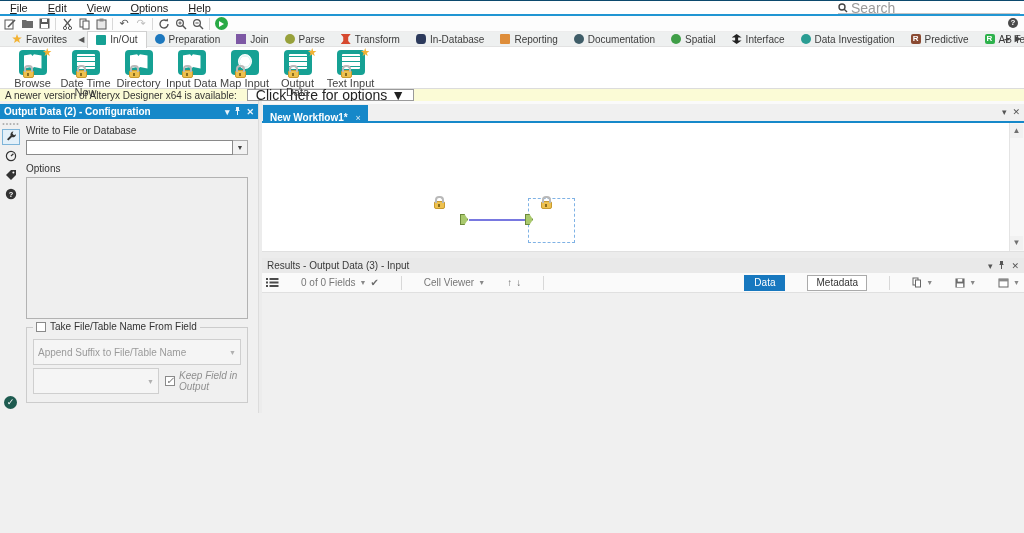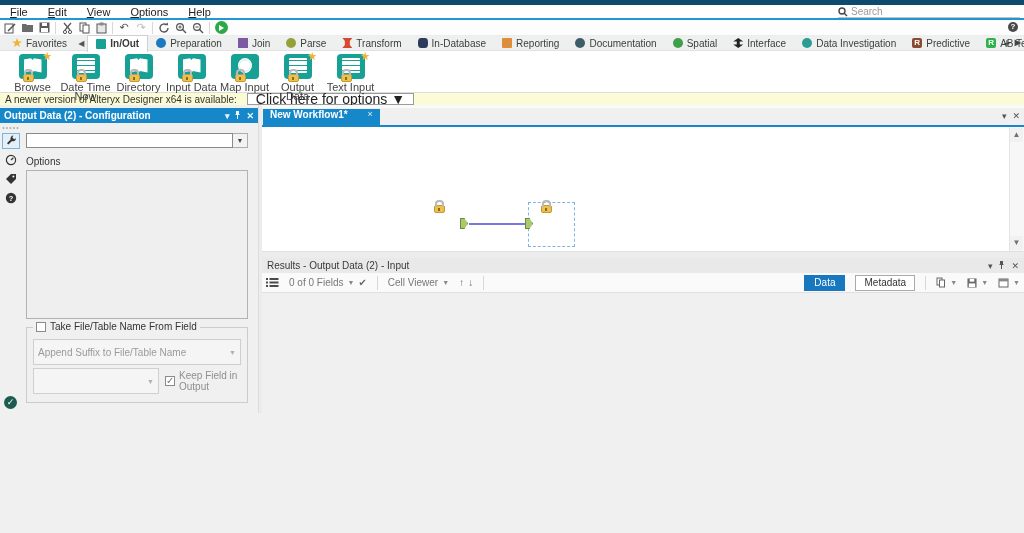--- a/index.html
+++ b/index.html
@@ -1,38 +1,38 @@
 <!DOCTYPE html>
 <html><head>
 <meta charset="utf-8">
 <style>
   * { margin:0; padding:0; box-sizing:border-box; }
   html,body { width:1024px; height:533px; font-family:"Liberation Sans",sans-serif; background:#f0f0f0; overflow:hidden; }
-  #app { position:relative; width:1024px; height:413px; background:#fff; border-top:5px solid #0c4a6e; }
+  #app { position:relative; width:1024px; height:413px; background:#fff; border-top:1px solid #0c4a6e; }
 
   
   .menubar { height:13px; display:flex; align-items:center; background:#fff; font-size:11px; color:#222; position:relative; }
   .menu-item { display:inline-block; padding:0 10px; cursor:default; }
   .menu-item::first-letter { text-decoration:underline; }
   .searchbox { position:absolute; right:4px; top:1px; width:182px; height:12px; border-bottom:1px solid #c4c4c4; display:flex; align-items:center; gap:3px; }
-  .searchbox .ph { color:#9a9a9a; font-size:10px; }
+  .searchbox .ph { color:#9a9a9a; font-size:14px; }
   .accentline { height:2px; background:#2196d3; }
 
   
   .toolbar { height:16px; background:#fdfdfd; display:flex; align-items:center; padding-left:2px; gap:1px; border-bottom:1px solid #ededed; }
   .tbtn { width:16px; height:14px; display:flex; align-items:center; justify-content:center; }
   .tsep { width:1px; height:12px; background:#d8d8d8; margin:0 2px; }
   .runbtn { width:13px; height:13px; border-radius:50%; background:#2aaa46; display:flex; align-items:center; justify-content:center; }
   .runbtn span { width:0; height:0; border-left:5px solid #fff; border-top:3px solid transparent; border-bottom:3px solid transparent; margin-left:1px; }
   .helpdot { position:absolute; right:6px; top:17px; width:10px; height:10px; border-radius:50%; background:#4a4a4a; color:#fff; font-size:8px; line-height:10px; text-align:center; font-weight:bold; }
 
   
   .ribbon { height:15px; background:#eef0f0; display:flex; align-items:center; font-size:10px; color:#3c3c3c; border-bottom:1px solid #e2e2e2; padding-left:4px; position:relative; }
   .rtab { display:flex; align-items:center; gap:4px; padding:8px 8px; height:15px; white-space:nowrap; }
-  .rtab.sel { background:#fff; border:1px solid #d0d0d0; border-bottom:none;font-weight:bold; }
+  .rtab.sel { background:#fff; border:1px solid #d0d0d0; border-bottom:none; }
   .ric { width:10px; height:10px; display:inline-block; flex:none; }
   .ric-star { background:#f2b234; clip-path:polygon(50% 0,63% 35%,98% 35%,70% 57%,80% 91%,50% 70%,20% 91%,30% 57%,2% 35%,37% 35%); }
   .ric-folder-teal { background:#16a194; border-radius:1px; }
   .ric-circle-blue { background:#1d78be; border-radius:50%; }
   .ric-square-purple { background:#7d58a4; }
   .ric-circle-olive { background:#97a13b; border-radius:50%; }
   .ric-shape-red { background:#d6492f; clip-path:polygon(0 0,100% 0,75% 30%,75% 70%,100% 100%,0 100%,25% 70%,25% 30%); }
   .ric-db-navy { background:#2c3a5c; border-radius:3px 3px 3px 3px / 4px 4px 4px 4px; }
   .ric-folder-orange { background:#de8d3a; border-radius:1px; }
   .ric-circle-slate { background:#3f5d68; border-radius:50%; }
@@ -83,31 +83,31 @@
   .cfgdrop { width:15px; height:15px; border:1px solid #adadad; border-left:none; background:#f2f2f2; font-size:7px; color:#444; text-align:center; line-height:14px; }
   .optlabel { margin-top:8px; }
   .optbox { flex:1; margin-top:3px; border:1px solid #b2b2b2; background:#efefef; }
   .groupbox { border:1px solid #cccccc; margin-top:8px; padding:8px 6px 8px 6px; position:relative; }
   .grouplegend { position:absolute; top:-7px; left:6px; background:#f0f0f0; padding:0 3px; display:flex; align-items:center; gap:4px; }
   .cb { width:10px; height:10px; background:#fff; border:1px solid #8a8a8a; display:inline-block; flex:none; position:relative; }
   .cb.checked:after { content:"✓"; position:absolute; top:-2px; left:0px; font-size:10px; color:#777; }
   .dselect { height:15px; border:1px solid #cfcfcf; background:#f5f5f5; color:#9a9a9a; font-size:10px; display:flex; align-items:center; padding:12px 4px; justify-content:space-between; }
   .dselect .chev { font-size:7px; color:#b0b0b0; }
   .dimlabel { color:#8a8a8a; margin-top:6px; }
-  .fieldrow { display:flex; align-items:center; gap:6px; margin-top:3px; }
+  .fieldrow { display:flex; align-items:center; gap:6px; margin-top:3px;font-style:italic; }
   .fieldrow .dselect { width:126px; flex:none; }
   .dimcheck { display:flex; align-items:center; gap:4px; color:#8f8f8f; }
 
   
   .vsplit { width:4px; flex:none; background:#ececec; border-left:1px solid #dcdcdc; }
 
   
   .rcol { flex:1; display:flex; flex-direction:column; overflow:hidden; }
   .tabstrip { height:22px; flex:none; background:#f0f0f0; position:relative; border-top:3px solid #fafafa; }
-  .doctab { position:absolute; left:1px; top:1px; height:18px; background:#1688c9; color:#fff; font-size:10px; font-weight:bold; display:flex; align-items:flex-start; gap:20px; padding:0 7px; }
+  .doctab { position:absolute; left:1px; top:1px; height:18px; background:#1688c9; color:#fff; font-size:10px; font-weight:bold; display:flex; align-items:flex-end; gap:8px; padding:0 7px; }
   .doctab .x { font-weight:normal; font-size:9px; color:#dcebf5; }
   .tabunder { position:absolute; left:0; right:0; bottom:0; height:2px; background:#1688c9; }
   .tabstrip-ic { position:absolute; right:4px; top:3px; color:#555; font-size:9px; display:flex; gap:6px; }
 
   .canvas { flex:1; background:#fff; position:relative; overflow:hidden; }
   .vscroll { position:absolute; right:0; top:0; bottom:0; width:15px; background:#f7f7f7; border-left:1px solid #e4e4e4; }
   .varrow { position:absolute; right:1px; width:13px; height:14px; background:#f1f1f1; color:#707070; font-size:8px; text-align:center; line-height:14px; }
   .varrow.up { top:1px; } .varrow.dn { bottom:1px; }
 
   .nodeicon { width:28px; height:26px; background:#16a194; border-radius:5px; position:relative; }
@@ -116,21 +116,21 @@
   .anchor { position:absolute; width:8px; height:11px; background:#a9c96d; border:1px solid #6c8a3a; clip-path:polygon(0 0,55% 0,100% 50%,55% 100%,0 100%); }
   .conn { position:absolute; height:2px; background:#7878e0; }
 
   .hsplit { height:7px; flex:none; background:#ececec; border-top:1px solid #e0e0e0; }
 
   
   .results { height:155px; flex:none; display:flex; flex-direction:column; background:#f0f0f0; }
   .restitle { height:15px; background:#e9e9e9; font-size:10px; color:#3a3a3a; display:flex; align-items:center; padding:0 5px; flex:none; }
   .restitle .sp { flex:1; }
   .restitle .ic { color:#555; font-size:9px; margin-left:6px; }
-  .restoolbar { height:20px; flex:none; background:#fafafa; border-bottom:1px solid #e0e0e0; display:flex; align-items:center; font-size:10px; color:#777; padding:0 4px; gap:10px; }
+  .restoolbar { height:20px; flex:none; background:#fafafa; border-bottom:1px solid #e0e0e0; display:flex; align-items:center; font-size:10px; color:#777; padding:0 4px; gap:22px; }
   .restoolbar .sep { width:1px; height:14px; background:#d8d8d8; }
   .chip { display:flex; align-items:center; gap:4px; }
   .chev7 { font-size:7px; color:#888; }
   .datatab { background:#1778bf; color:#fff; height:16px; line-height:16px; padding:0 10px; font-size:10px; }
   .metatab { background:#fff; color:#333; height:16px; line-height:14px; padding:0 8px; font-size:10px; border:1px solid #aaa; }
   .res-spacer { flex:1; }
   .resbody { flex:1; display:flex; overflow:hidden; }
   .resstrip { width:20px; flex:none; padding-top:3px; display:flex; justify-content:center; }
   .anchorbtn { width:16px; height:15px; border:1px solid #7eb4d8; background:#e3f0f9; display:flex; align-items:center; justify-content:center; }
   .anchorglyph { width:10px; height:11px; background:#0f6f66; clip-path:polygon(0 0,100% 0,100% 100%,0 100%,30% 50%); }
@@ -398,20 +398,21 @@
             </span>
           <span class="sicon">
               <svg width="12" height="12" viewBox="0 0 12 12">
                 <circle cx="6" cy="6" r="5.2" fill="#333"></circle>
                 <text x="6" y="8.6" font-size="7.4" fill="#fff" text-anchor="middle" font-family="Liberation Sans, sans-serif" font-weight="bold">?</text>
               </svg>
             </span>
           <span class="cfg-ok">✓</span>
         </div>
         <div class="cfgcontent">
+          <span>Write to File or Database</span>
           <div class="cfgfield">
             <div class="cfginput"></div>
             <div class="cfgdrop">▼</div>
           </div>
           <span class="optlabel">Options</span>
           <div class="optbox"></div>
           <div class="groupbox">
             <div class="grouplegend">
               <span class="cb"></span>
               <span>Take File/Table Name From Field</span>
@@ -466,21 +467,21 @@
         <div class="vscroll">
           <span class="varrow up">▲</span>
           <span class="varrow dn">▼</span>
         </div>
       </div>
 
       <div class="hsplit"></div>
 
       <div class="results">
         <div class="restitle">
-          <span>Results - Output Data (2) - Input</span>
+          <span>Results - Output Data (3) - Input</span>
           <span class="sp"></span>
           <span class="ic">▾</span>
           <span class="ic">
               <svg width="7" height="9" viewBox="0 0 7 9">
                 <path d="M2 0h3v3l1 1H1l1-1z" fill="#555"></path>
                 <line x1="3.5" y1="4" x2="3.5" y2="8" stroke="#555"></line>
               </svg>
             </span>
           <span class="ic">✕</span>
         </div>

